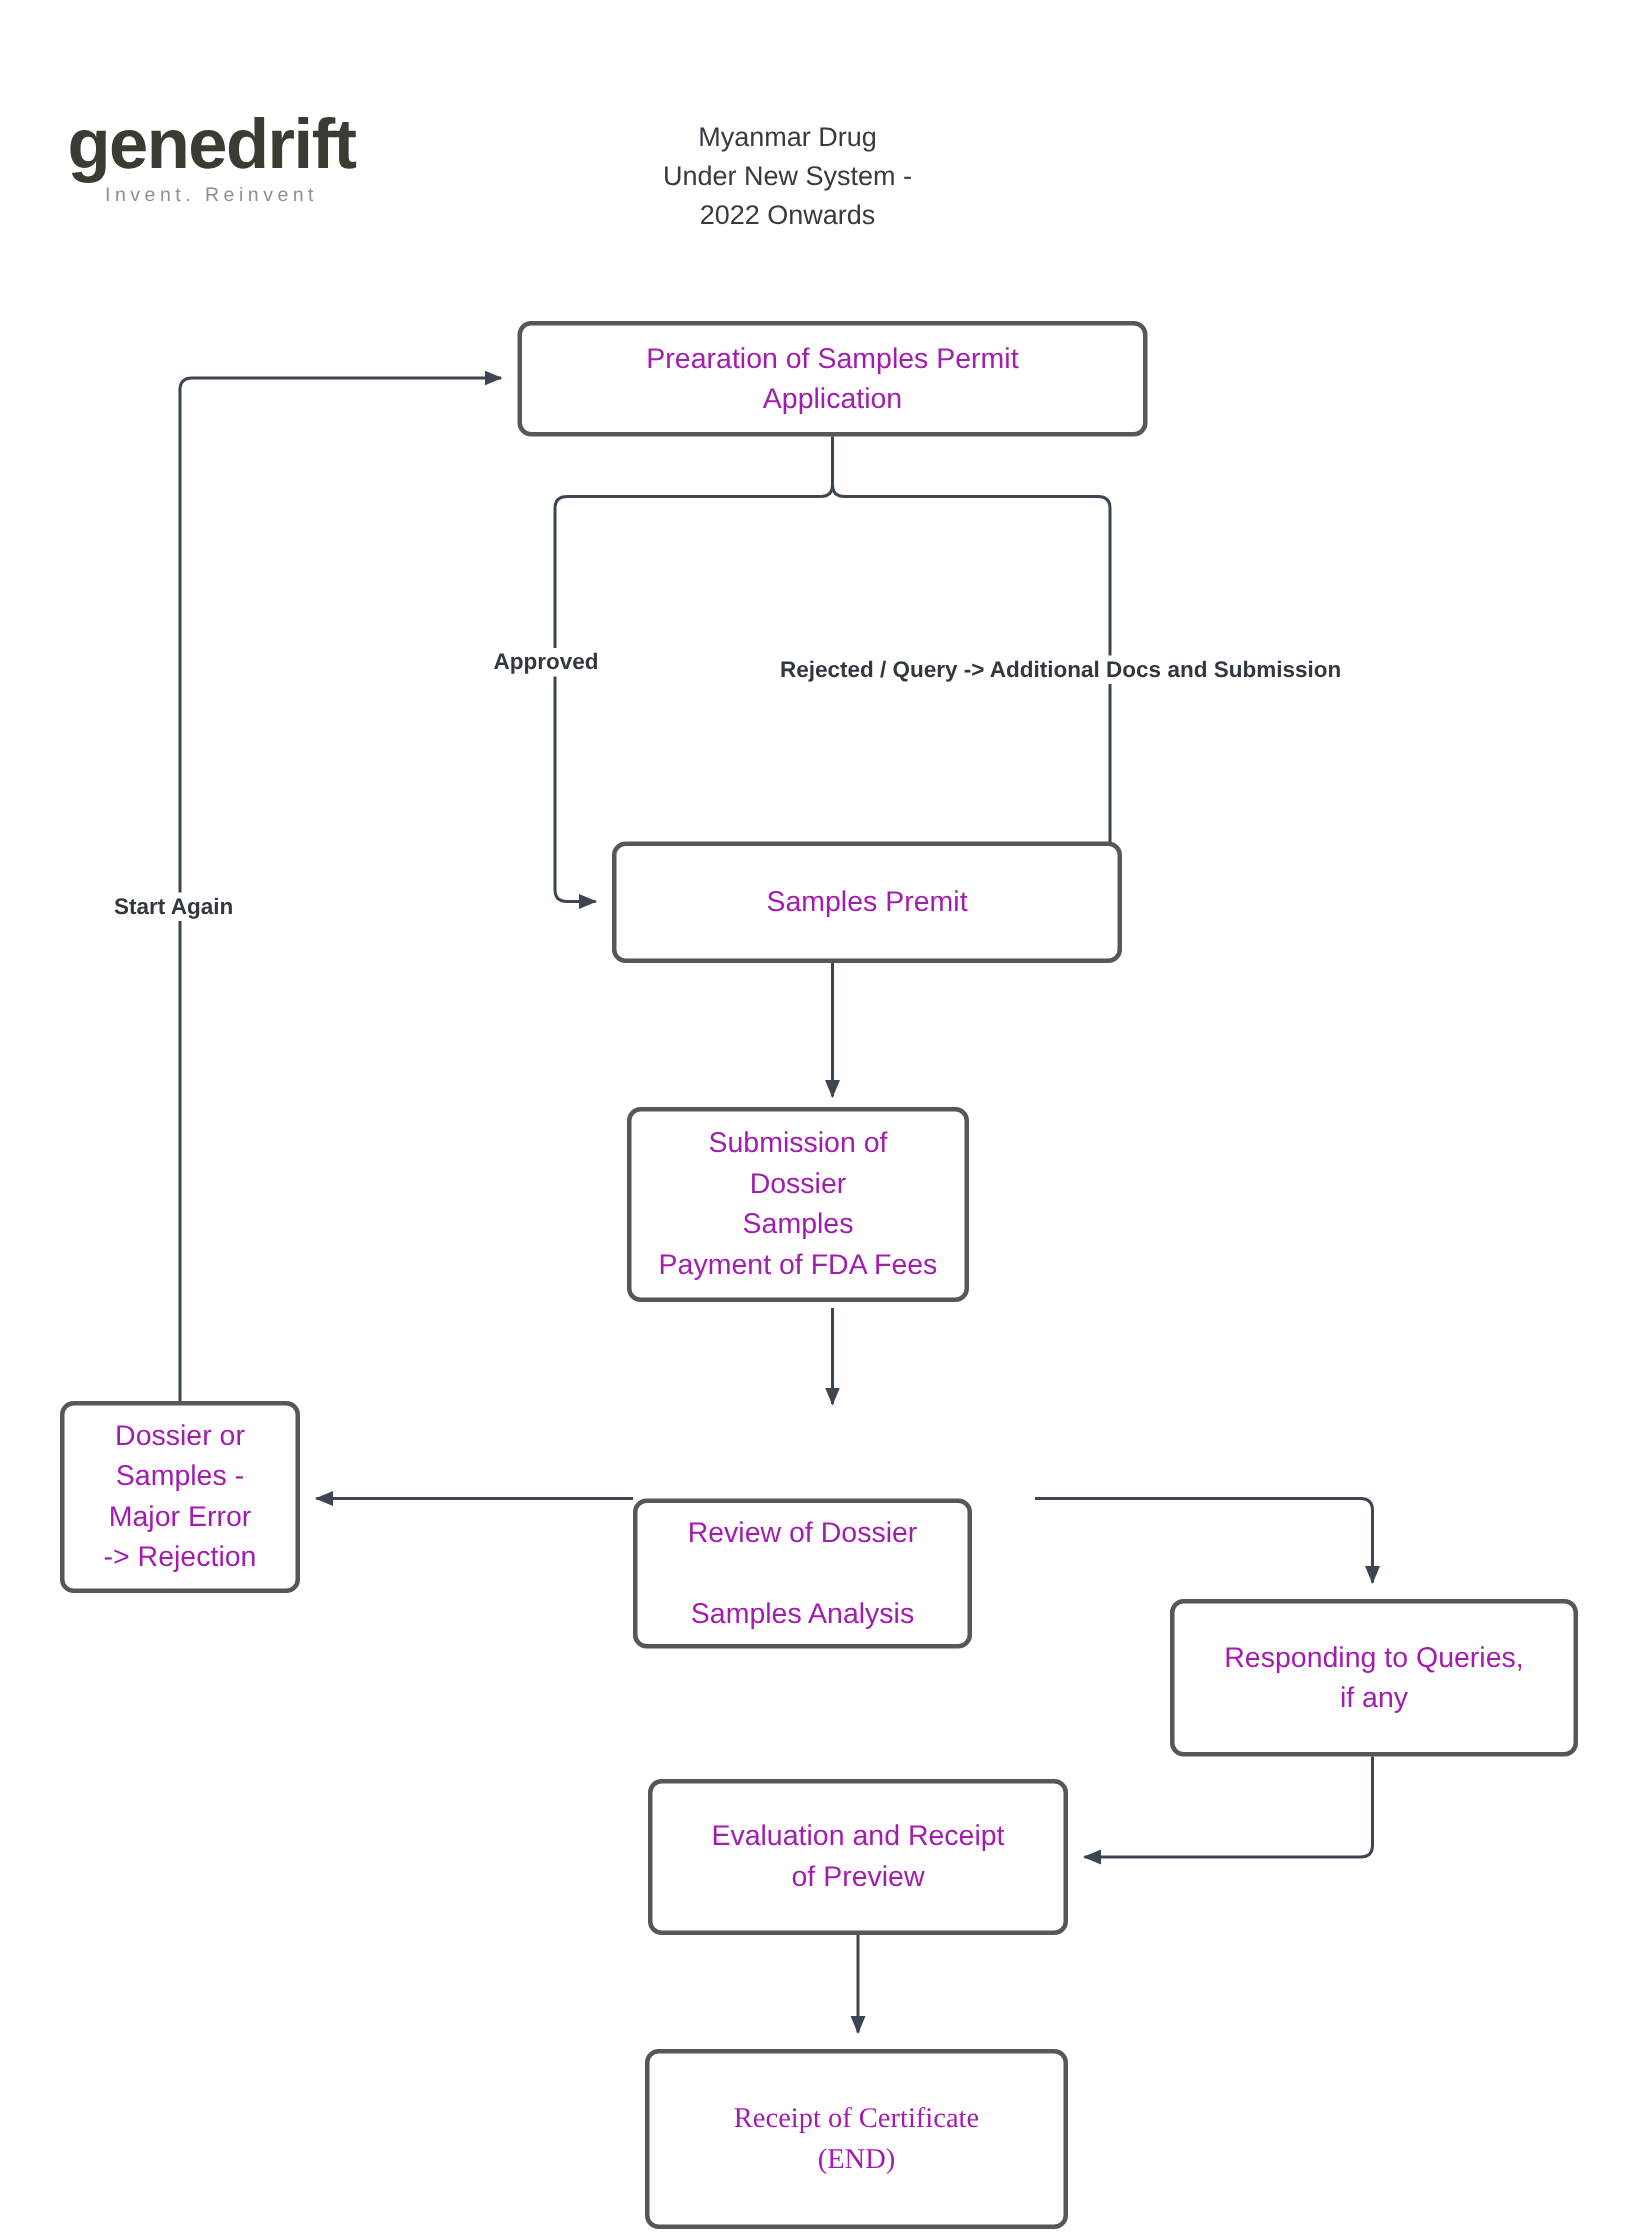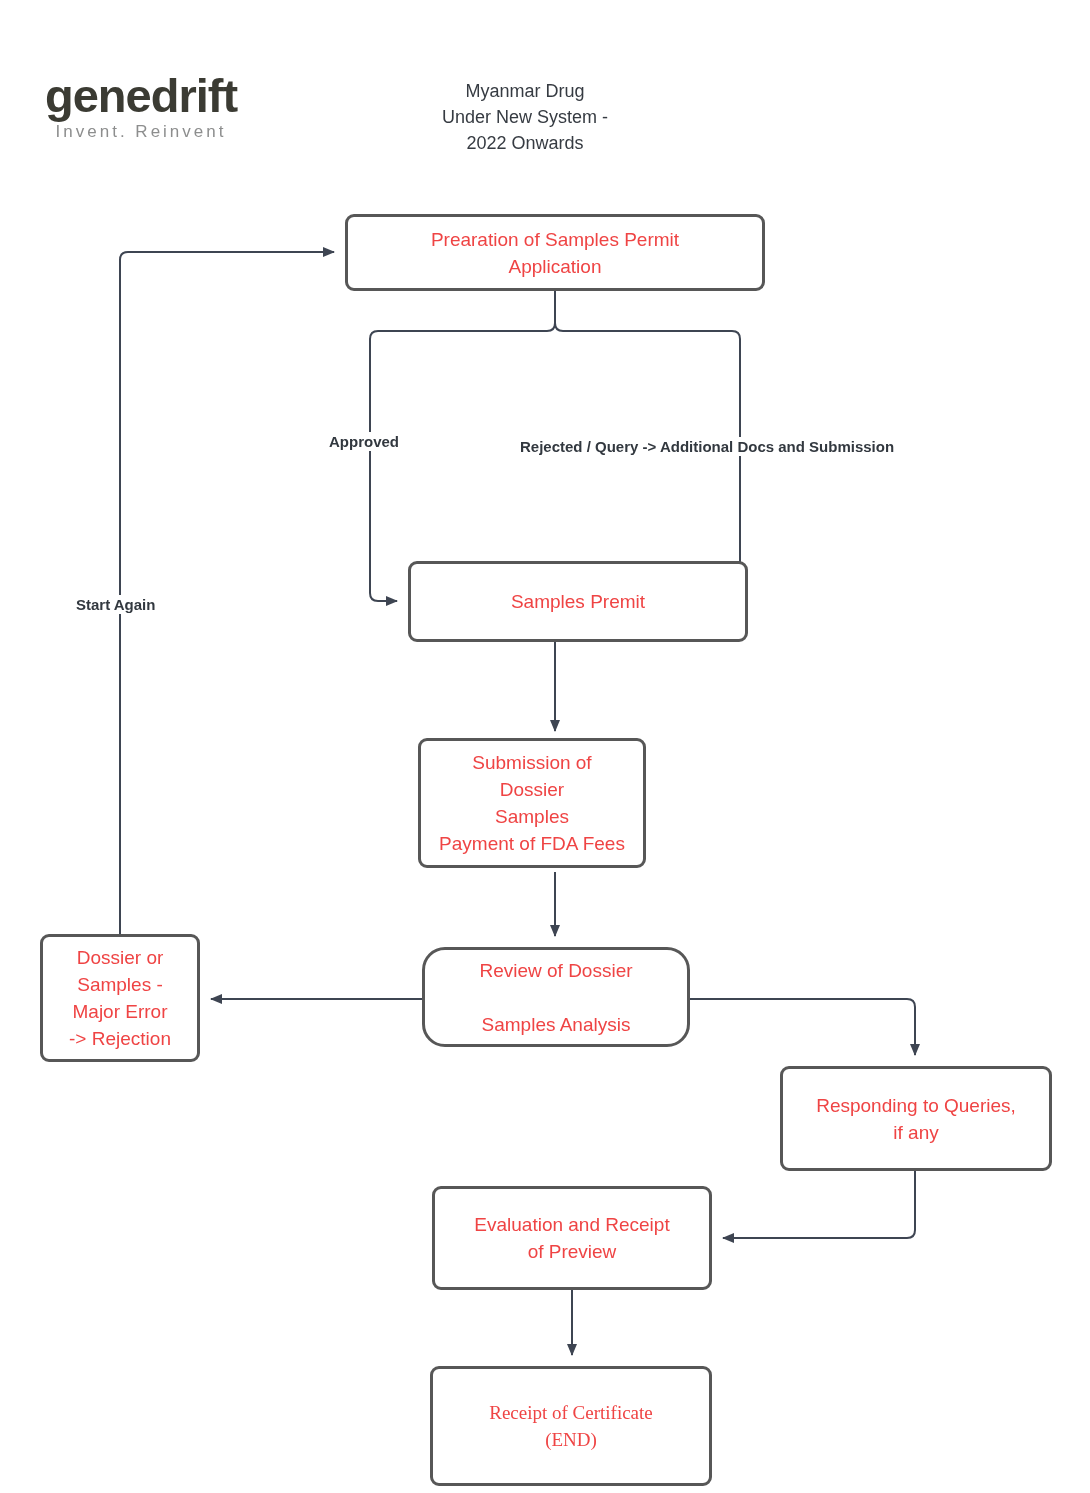--- a/index.html
+++ b/index.html
@@ -25,21 +25,21 @@
     text-align: center;
   }
   .logo-name {
     font-size: 47px;
     font-weight: 700;
     letter-spacing: -1px;
     line-height: 1.1;
     color: #3b3b33;
   }
   .logo-tagline {
-    font-size: 17px;
+    font-size: 13px;
     letter-spacing: 3px;
     color: #8d8e8e;
     margin-top: 0px;
   }
   .page-title {
     position: absolute;
     left: 375px; top: 44px;
     width: 300px;
     text-align: center;
     font-size: 18px;
@@ -52,38 +52,38 @@
     box-sizing: border-box;
     background: #ffffff;
     border: 3px solid #575757;
     border-radius: 9px;
     display: flex;
     align-items: center;
     justify-content: center;
     text-align: center;
     font-size: 19px;
     line-height: 27px;
-    color: #ef4444;
+    color: #a21caf;
     white-space: pre-line;
     padding: 20px 8px;
   }
   .edge-label {
     position: absolute;
     font-size: 15px;
     font-weight: 700;
     color: #32383f;
     background: #ffffff;
     padding: 1px 2px;
     white-space: nowrap;
   }
   
   .n-preparation   { left: 345px; top: 180px;  width: 420px; height: 77px; }
   .n-samples-permit{ left: 408px; top: 527px;  width: 340px; height: 81px; }
   .n-submission    { left: 418px; top: 704px;  width: 228px; height: 130px; }
-  .n-review        { left: 422px; top: 913px;  width: 268px; height: 100px; border-radius: 23px; }
+  .n-review        { left: 422px; top: 965px;  width: 226px; height: 100px; }
   .n-rejection     { left: 40px;  top: 900px;  width: 160px; height: 128px; }
   .n-responding    { left: 780px; top: 1032px; width: 272px; height: 105px; }
   .n-evaluation    { left: 432px; top: 1152px; width: 280px; height: 104px; }
   .n-receipt       { left: 430px; top: 1332px; width: 282px; height: 120px; font-family: Liberation Serif, serif; }
   .l-approved      { left: 327px; top: 398px; }
   .l-rejected      { left: 518px; top: 403px; }
   .l-start-again   { left: 74px;  top: 561px; }
 </style>
 </head>
 <body>

